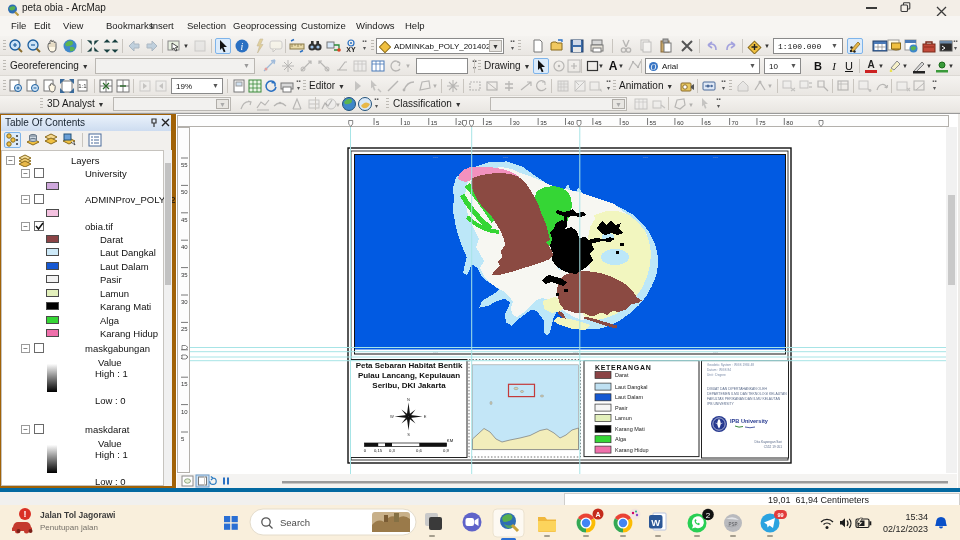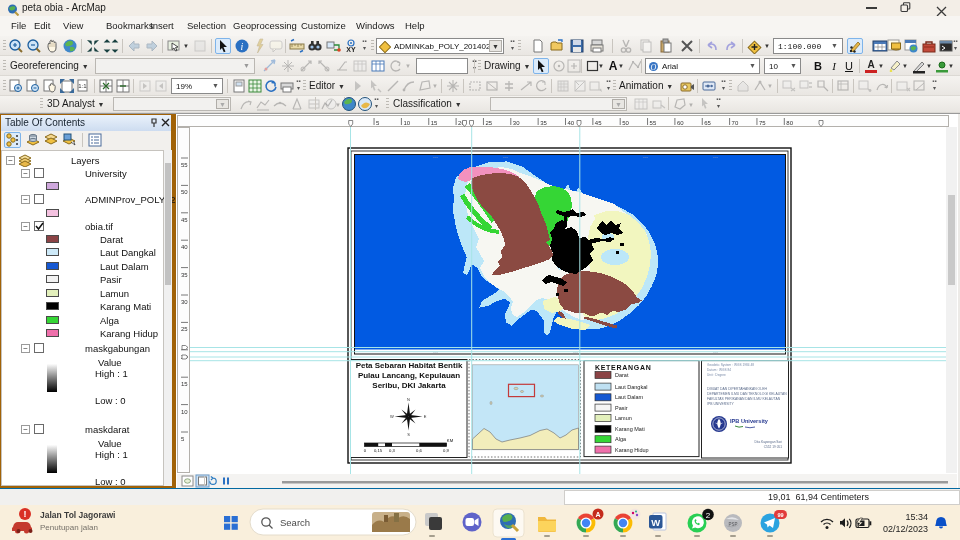--- a/index.html
+++ b/index.html
@@ -40,21 +40,21 @@
 #tocscroll { left:164px; top:36px; width:8px; height:336px; background:#f0f0f0; }
 #tocthumb { left:1px; top:13px; width:6px; height:122px; background:#c2c2c2; }
 
 #mapwin { left:176px; top:0; width:782px; height:375px; background:#fff; }
 #hruler { left:1px; top:1px; width:772px; height:12px; background:#fdfdfd; border:1px solid #b3b0ab; font-size:6px; color:#333; }
 #vruler { left:1px; top:13px; width:13px; height:346px; background:#fdfdfd; border:1px solid #b3b0ab; font-size:6px; color:#333; }
 #vscroll { left:770px; top:13px; width:11px; height:346px; background:#f1f1f1; }
 #vthumb { left:2px; top:68px; width:7px; height:90px; background:#c9c9c9; }
 #botstrip { left:1px; top:360px; width:780px; height:14px; background:#f4f3f1; }
 
-#status { left:0; top:488px; width:960px; height:17px; background:#f1f0ee; border-top:1px solid #0369a1; font-size:9px; color:#222; }
+#status { left:0; top:488px; width:960px; height:17px; background:#f1f0ee; border-top:4px solid #0369a1; font-size:9px; color:#222; }
 #statusbox { position:absolute; left:564px; top:1px; width:396px; height:15px; background:#fff; border:1px solid #d0cecb; }
 
 #taskbar { left:0; top:505px; width:960px; height:35px; background:#f9efdc; }
 </style>
 </head>
 <body>
 <div id="app">
 
   <div id="titlebar" class="abs"></div>
   <div class="abs" style="left:7px;top:2px;width:12px;height:12px;">

